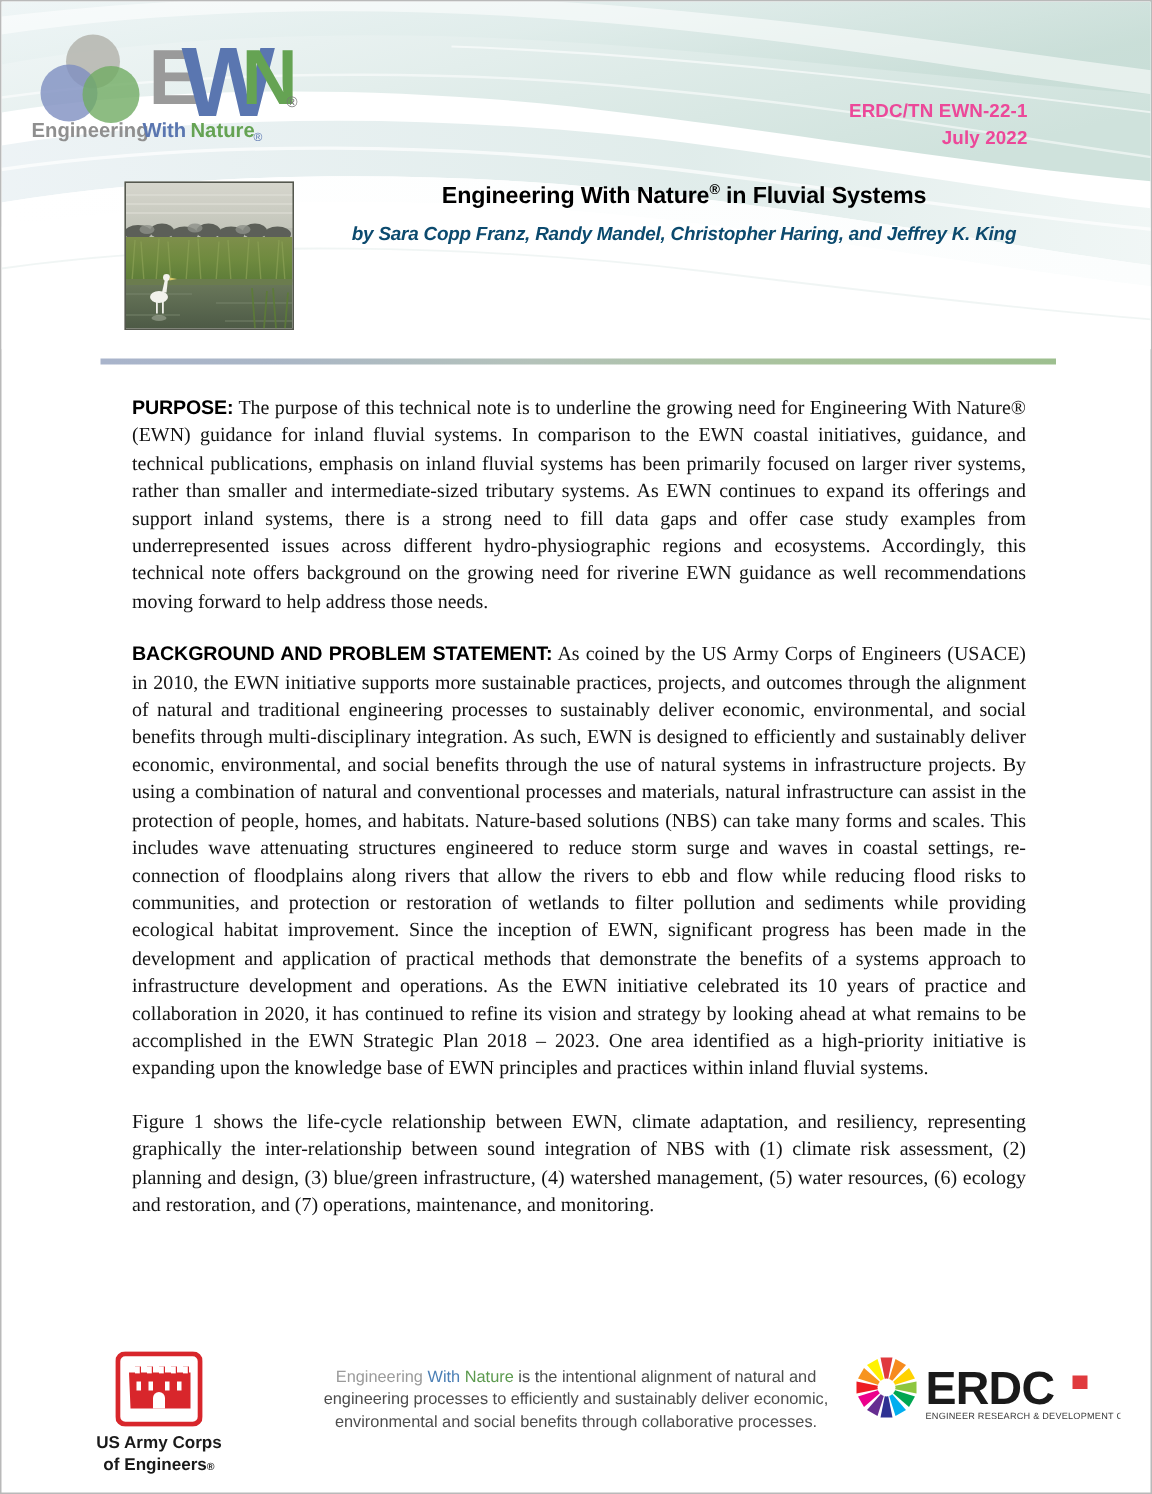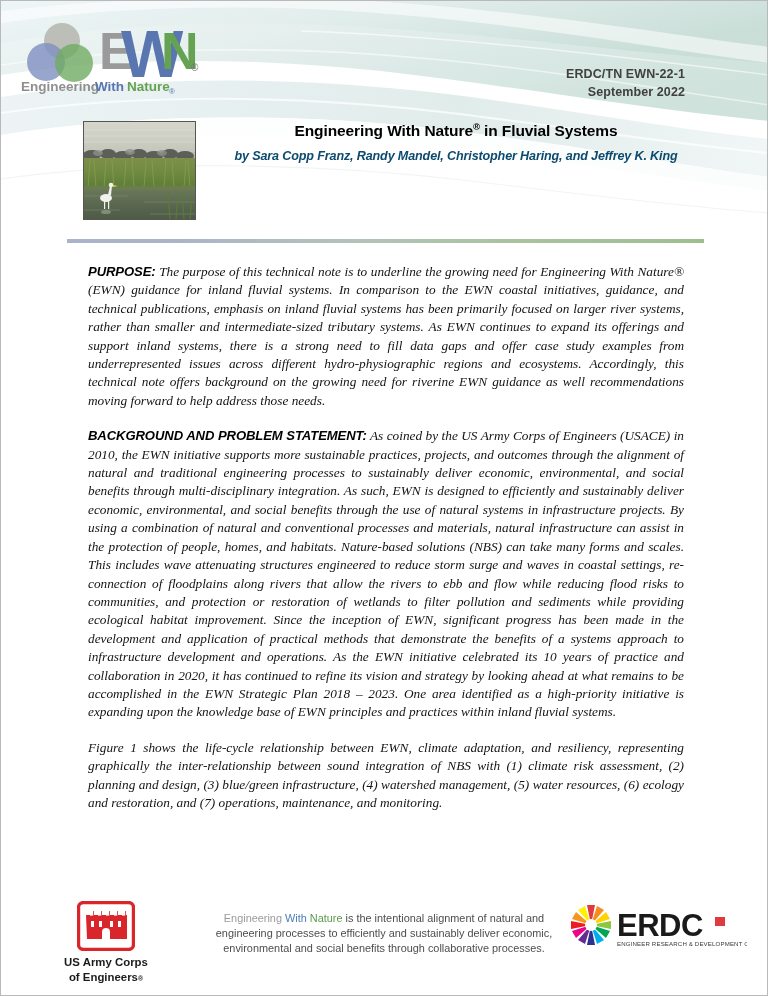--- a/index.html
+++ b/index.html
@@ -46,21 +46,21 @@
 
   
   .report-id {
     position: absolute;
     top: 64px;
     right: 82px;
     text-align: right;
     font-family: "Liberation Sans", sans-serif;
     font-size: 12.5px;
     font-weight: 600;
-    color: #404040;
+    color: #ec4899;
     line-height: 1.45;
     letter-spacing: .1px;
   }
 
   
   .photo {
     position: absolute;
     top: 120px;
     left: 82px;
     width: 113px;
@@ -117,21 +117,20 @@
     width: 596px;
   }
   p.para {
     margin: 0 0 17px 0;
     font-family: "Liberation Serif", serif;
     font-size: 13.3px;
     line-height: 18.4px;
     text-align: justify;
     color: #131313;
     text-rendering: optimizeLegibility;
-    font-style: italic;
   }
   p.para:last-child { margin-bottom: 0; }
   .sec-head {
     font-family: "Liberation Sans", sans-serif;
     font-weight: bold;
     font-size: 13.1px;
     letter-spacing: -.1px;
     color: #000;
   }
 
@@ -251,21 +250,21 @@
 
       <text x="4" y="72" font-family="Liberation Sans, sans-serif" font-size="13.5" font-weight="bold" fill="#8f8f8f">Engineering</text>
       <text x="78" y="72" font-family="Liberation Sans, sans-serif" font-size="13.5" font-weight="bold" fill="#5a76b0">With</text>
       <text x="110" y="72" font-family="Liberation Sans, sans-serif" font-size="13.5" font-weight="bold" fill="#65a353">Nature</text>
       <text x="152" y="75" font-family="Liberation Sans, sans-serif" font-size="8" fill="#5a76b0">®</text>
     </svg>
   </div>
 
   <div class="report-id">
     <div>ERDC/TN EWN-22-1</div>
-    <div>September 2022</div>
+    <div>July 2022</div>
   </div>
 
   <div class="photo">
     <svg width="111" height="97" viewBox="0 0 111 97" xmlns="http://www.w3.org/2000/svg">
       <defs>
         <linearGradient id="wsky" x1="0" y1="0" x2="0" y2="1">
           <stop offset="0" stop-color="#d6d6cd"></stop>
           <stop offset="1" stop-color="#c4c6bb"></stop>
         </linearGradient>
         <linearGradient id="wgrass" x1="0" y1="0" x2="0" y2="1">

